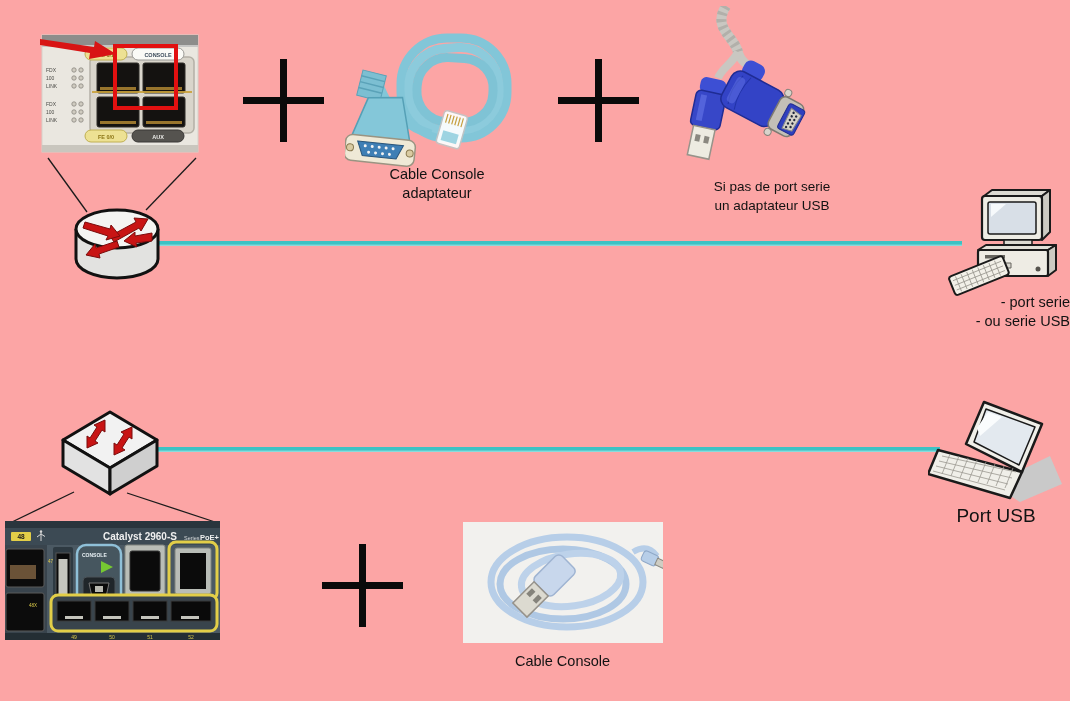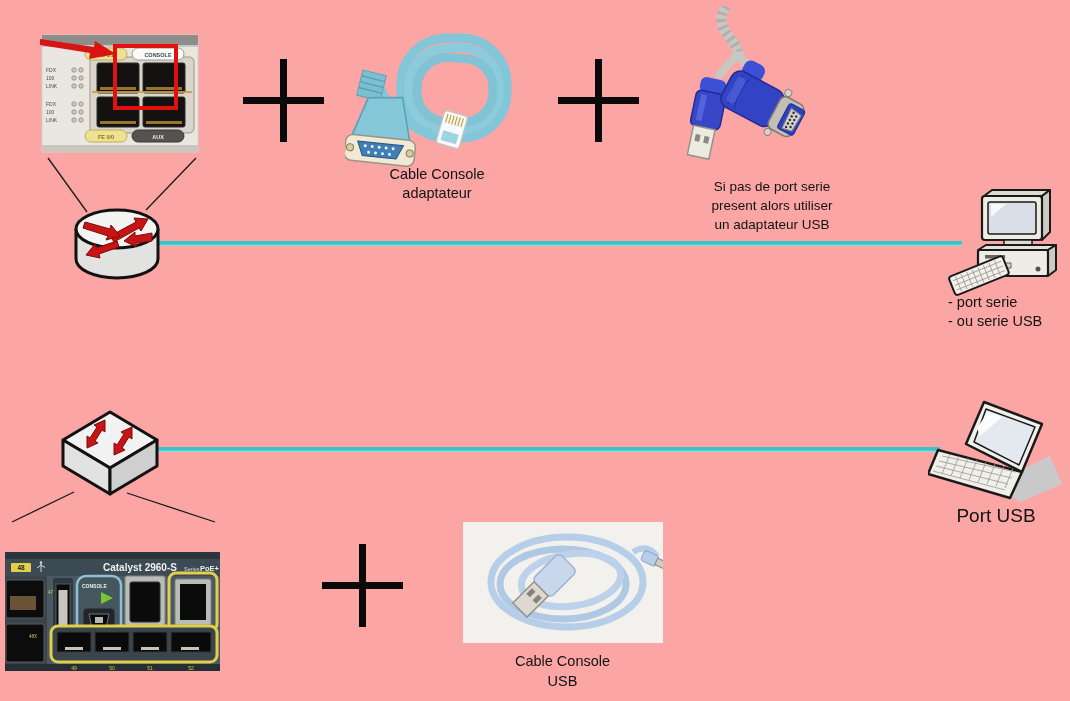--- a/index.html
+++ b/index.html
@@ -22,27 +22,27 @@
   #plus2{left:558px;top:59px;}
   #plus3{left:322px;top:544px;}
   
   #router-photo{left:40px;top:27px;width:160px;height:133px;z-index:2;}
   #router-icon{left:72px;top:203px;width:90px;height:85px;z-index:3;}
   #cable1-photo{left:345px;top:24px;width:172px;height:146px;z-index:2;}
   #adapter-photo{left:652px;top:6px;width:212px;height:170px;z-index:2;}
   #pc-icon{left:948px;top:188px;width:112px;height:108px;z-index:3;}
   #switch-icon{left:55px;top:406px;width:110px;height:100px;z-index:3;}
   #laptop-icon{left:928px;top:398px;width:135px;height:108px;z-index:3;}
-  #catalyst-photo{left:5px;top:521px;width:215px;height:119px;z-index:2;margin-top:31px;}
+  #catalyst-photo{left:5px;top:521px;width:215px;height:119px;z-index:2;}
   #cable2-photo{left:463px;top:522px;width:200px;height:121px;z-index:2;}
   
   .caption{font-size:14.5px;line-height:19px;text-align:center;color:#121212;z-index:2;}
   #cable1-caption{left:345px;top:165px;width:184px;}
   #adapter-caption{left:659px;top:177px;width:226px;font-size:13.5px;text-align:center;}
-  #pc-caption{left:948px;top:293px;width:122px;text-align:left;}
+  #pc-caption{left:948px;top:293px;width:122px;text-align:right;}
   #laptop-caption{left:936px;top:506px;width:120px;font-size:19px;}
   #cable2-caption{left:460px;top:651px;width:205px;line-height:20px;}
 </style>
 </head>
 <body>
 
 <div class="canvas">
 
   <svg id="callouts" class="abs">
     <line x1="48" y1="158" x2="87" y2="212" stroke="#1b1b1b" stroke-width="1.3"></line>
@@ -210,21 +210,20 @@
           <circle cx="70" cy="29" r="1.2"></circle>
             <circle cx="70" cy="33" r="1.2"></circle>
           <circle cx="70" cy="37" r="1.2"></circle>
             <circle cx="70" cy="41" r="1.2"></circle>
         </g>
       </g>
     </svg>
   </div>
   <div id="adapter-caption" class="abs caption">
     <div>Si pas de port serie</div>
-    <div>present alors utiliser</div>
     <div>un adaptateur USB</div>
   </div>
 
   <div id="pc-icon" class="abs">
     <svg viewBox="0 0 112 108" width="112" height="108" stroke-linejoin="round">
       <polygon points="36,8 44,2 102,2 94,8" fill="#DCDAD2" stroke="#1A1A1A" stroke-width="2"></polygon>
       <polygon points="94,8 102,2 102,44 94,52" fill="#CCCAC2" stroke="#1A1A1A" stroke-width="2"></polygon>
       <rect x="34" y="8" width="60" height="44" rx="3" fill="#EEECE4" stroke="#1A1A1A" stroke-width="2.2"></rect>
       <rect x="40" y="14" width="48" height="32" rx="2" fill="#D8DFE7" stroke="#1A1A1A" stroke-width="1.5"></rect>
       <polygon points="43,16 58,16 43,29" fill="#F6F9FB"></polygon>
@@ -350,16 +349,15 @@
       <g transform="translate(105,40) rotate(45)">
         <rect x="-13" y="0" width="26" height="38" rx="5" fill="#C8D7EC" stroke="#9FB4D2" stroke-width="1.5"></rect>
         <rect x="-10" y="38" width="20" height="30" fill="#DCDAD0" stroke="#96928A" stroke-width="1.5"></rect>
         <rect x="-7" y="44" width="5" height="8" fill="#85837B"></rect>
         <rect x="2" y="44" width="5" height="8" fill="#85837B"></rect>
       </g>
     </svg>
   </div>
   <div id="cable2-caption" class="abs caption">
     <div>Cable Console</div>
-    <div>USB</div>
   </div>
 
 </div>
 
 </body></html>

